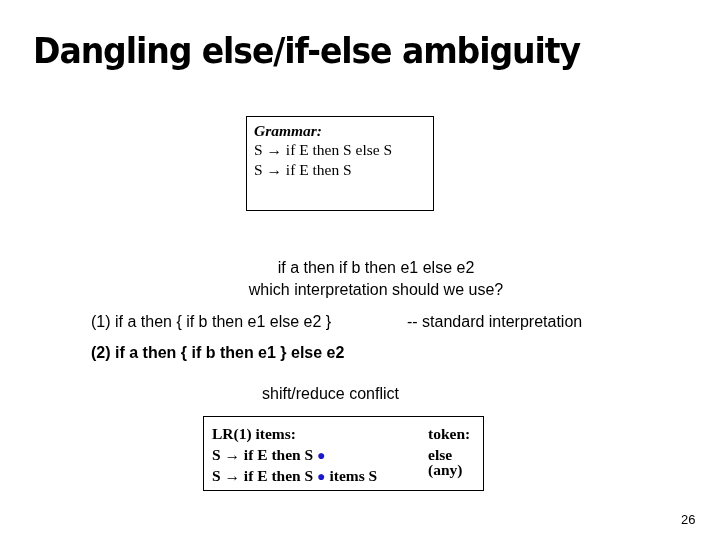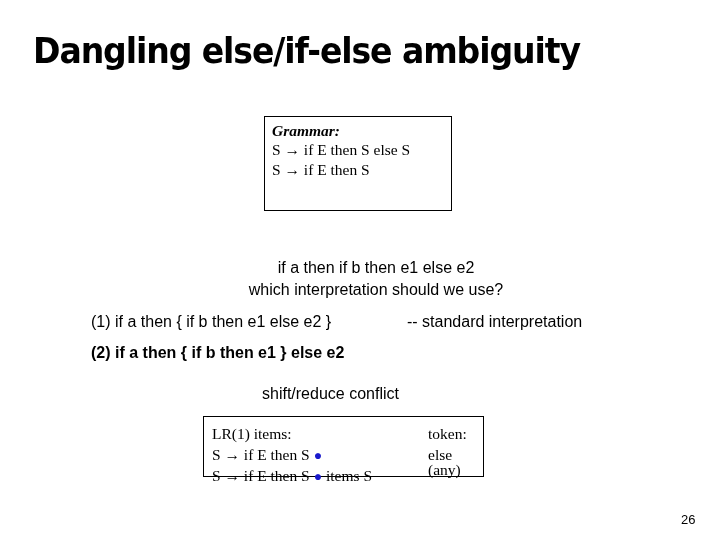--- a/index.html
+++ b/index.html
@@ -1,23 +1,23 @@
 <!DOCTYPE html>
 <html><head>
 <meta charset="utf-8">
 <style>
   html, body { margin:0; padding:0; }
   body { width:720px; height:540px; background:#ffffff; position:relative; overflow:hidden; color:#000; }
   .title { position:absolute; left:33px; top:30px; font-family:"DejaVu Sans", sans-serif; font-weight:bold; font-size:36px; letter-spacing:-1.2px; white-space:nowrap; transform:scaleX(0.92); transform-origin:left top; }
-  .gbox { position:absolute; left:246px; top:116px; width:186px; height:93px; border:1px solid #000; box-sizing:border-box; width:188px; height:95px; padding:5px 0 0 7px; font-family:"Liberation Serif", serif; font-size:15.5px; line-height:22px;margin-left:18px; }
+  .gbox { position:absolute; left:246px; top:116px; width:186px; height:93px; border:1px solid #000; box-sizing:border-box; width:188px; height:95px; padding:5px 0 0 7px; font-family:"Liberation Serif", serif; font-size:15.5px; line-height:22px; }
   .gbox .hdr { font-weight:bold; font-style:italic; line-height:17px; margin-bottom:1px; }
   .gbox div { white-space:nowrap; line-height:20px; }
   .center { position:absolute; left:0; width:752px; text-align:center; font-family:"Liberation Sans", sans-serif; font-size:16px; white-space:nowrap; }
   .line { position:absolute; font-family:"Liberation Sans", sans-serif; font-size:16px; white-space:nowrap; }
-  .lrbox { position:absolute; left:203px; top:416px; width:281px; height:61px; border:1px solid #000; box-sizing:border-box; font-family:"Liberation Serif", serif; font-size:15.5px; }
+  .lrbox { position:absolute; left:203px; top:416px; width:281px; height:75px; border:1px solid #000; box-sizing:border-box; font-family:"Liberation Serif", serif; font-size:15.5px;font-weight:bold; }
   .lrrow { position:absolute; left:8px; white-space:nowrap; }
   .lrtok { position:absolute; left:224px; white-space:nowrap; }
   .dot { color:#1a1acc; font-size:14px; }
   .pagenum { position:absolute; left:681px; top:512px; font-family:"Liberation Sans", sans-serif; font-size:13px; }
 </style>
 </head>
 <body>
 
 <div class="title">Dangling else/if-else ambiguity</div>
 

